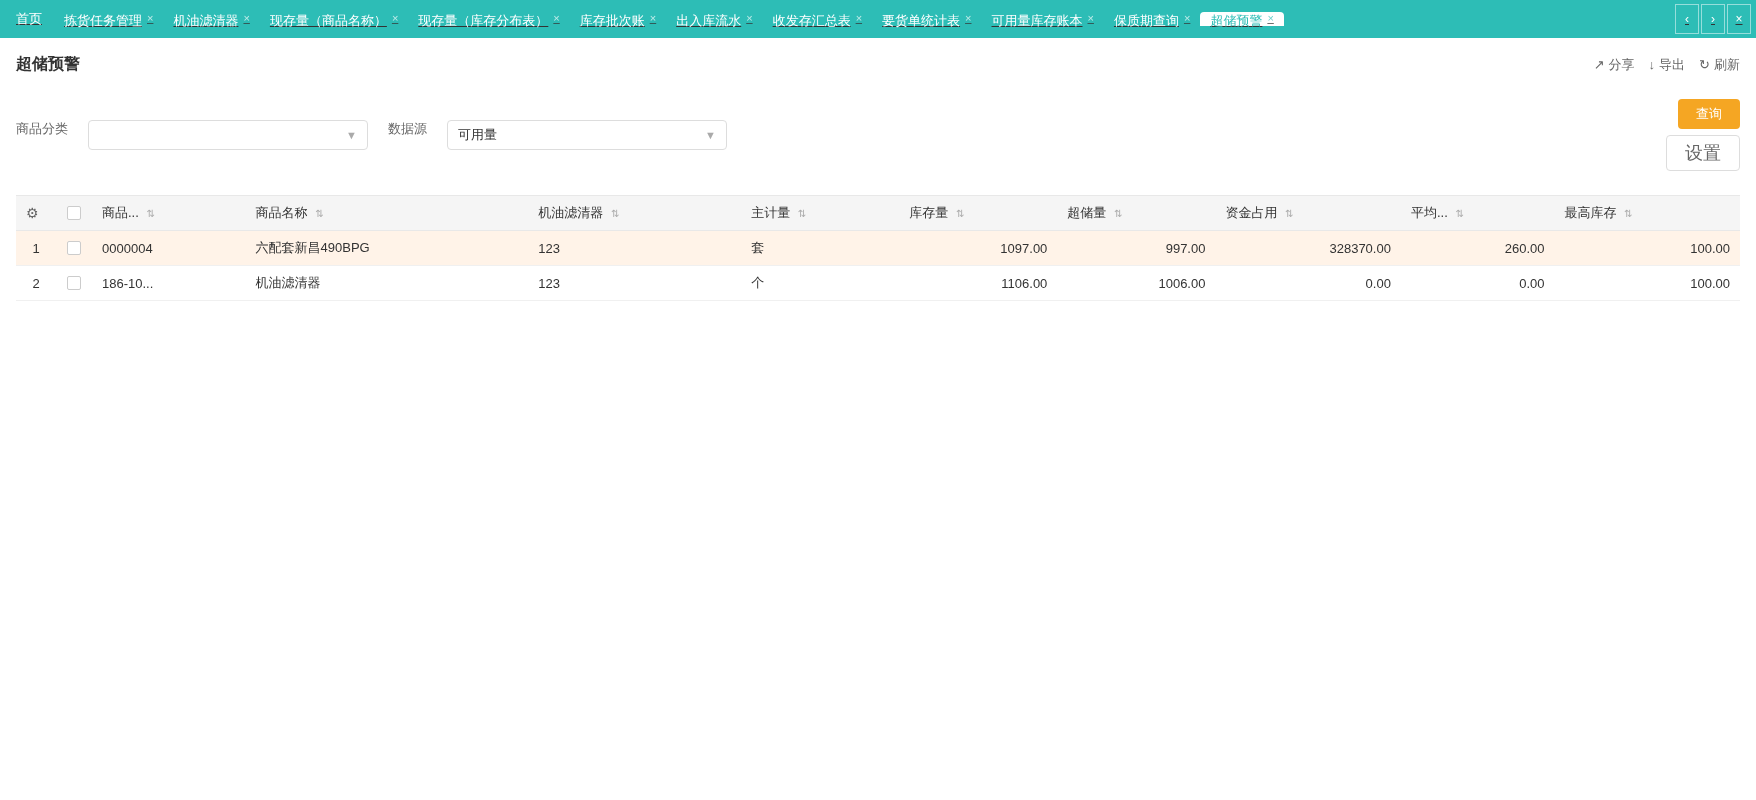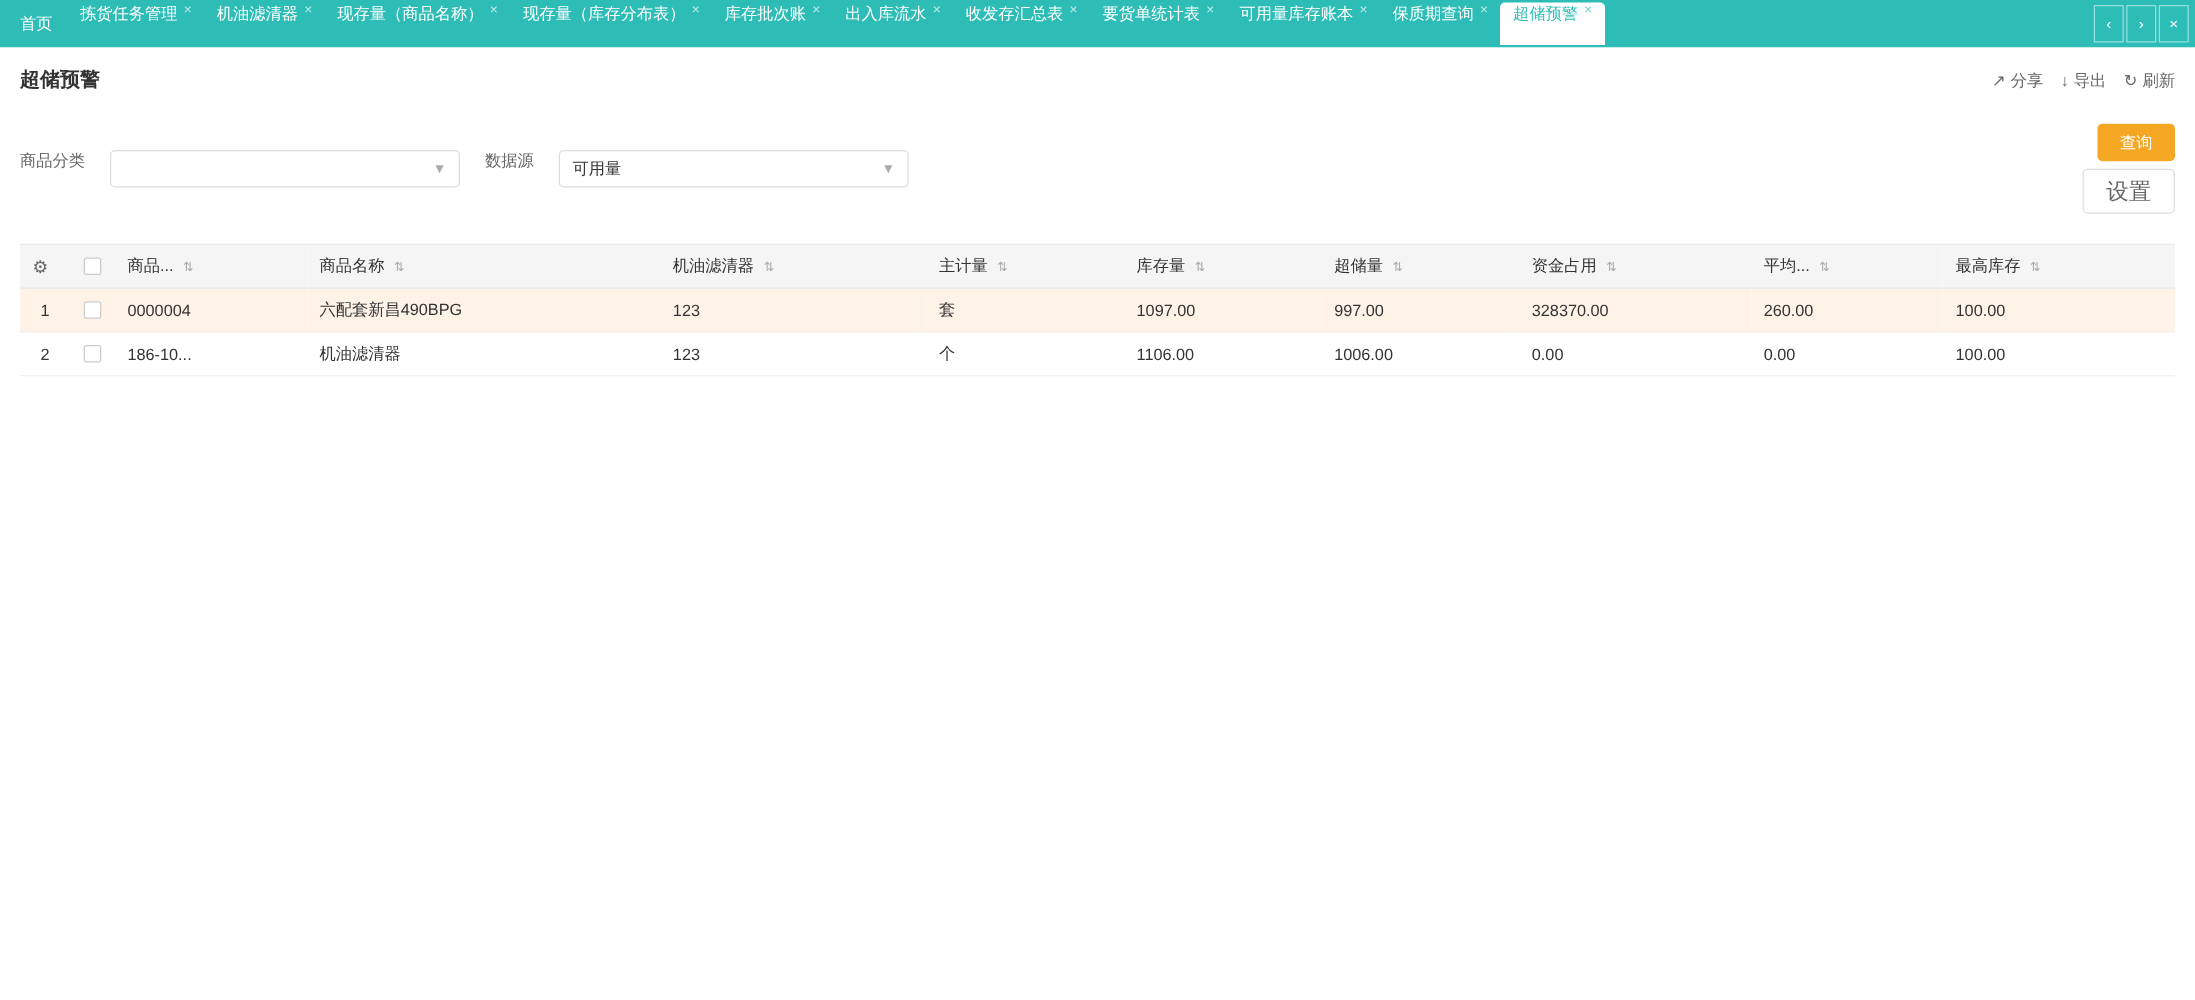--- a/index.html
+++ b/index.html
@@ -4,22 +4,23 @@
   <style>
     * { box-sizing: border-box; margin: 0; padding: 0; }
     body { font-family: 'Microsoft YaHei', Arial, sans-serif; font-size: 13px; background: #f5f5f5; color: #333; overflow-x: hidden; }
 
     
     .top-nav {
       display: flex;
       align-items: center;
       background: #2dbdb6;
       height: 38px;
-      padding: 2px 4px;
+      padding: 12px 4px;
       overflow: hidden;
+      text-decoration: underline;
     }
     .nav-item {
       display: flex;
       align-items: flex-start;
       padding: 0 10px;
       height: 100%;
       color: #fff;
       font-size: 13px;
       white-space: nowrap;
       cursor: pointer;
@@ -203,20 +204,21 @@
       text-align: center;
     }
     .th-check {
       width: 36px;
       text-align: center;
     }
     .td-center {
       text-align: center;
     }
     .td-num {
+      text-align: right;
     }
     .checkbox-cell {
       display: flex;
       justify-content: center;
     }
     .cb {
       width: 14px;
       height: 14px;
       border: 1px solid #ccc;
       border-radius: 2px;

